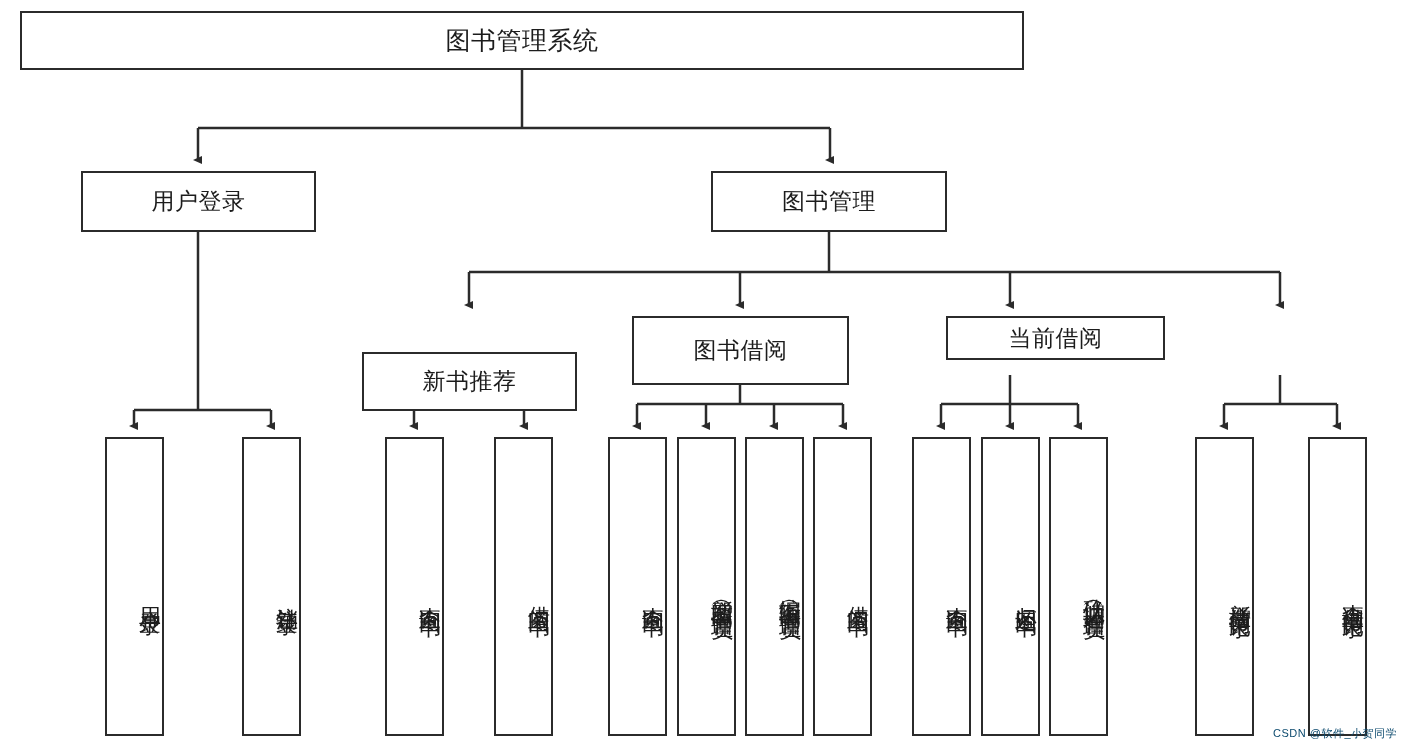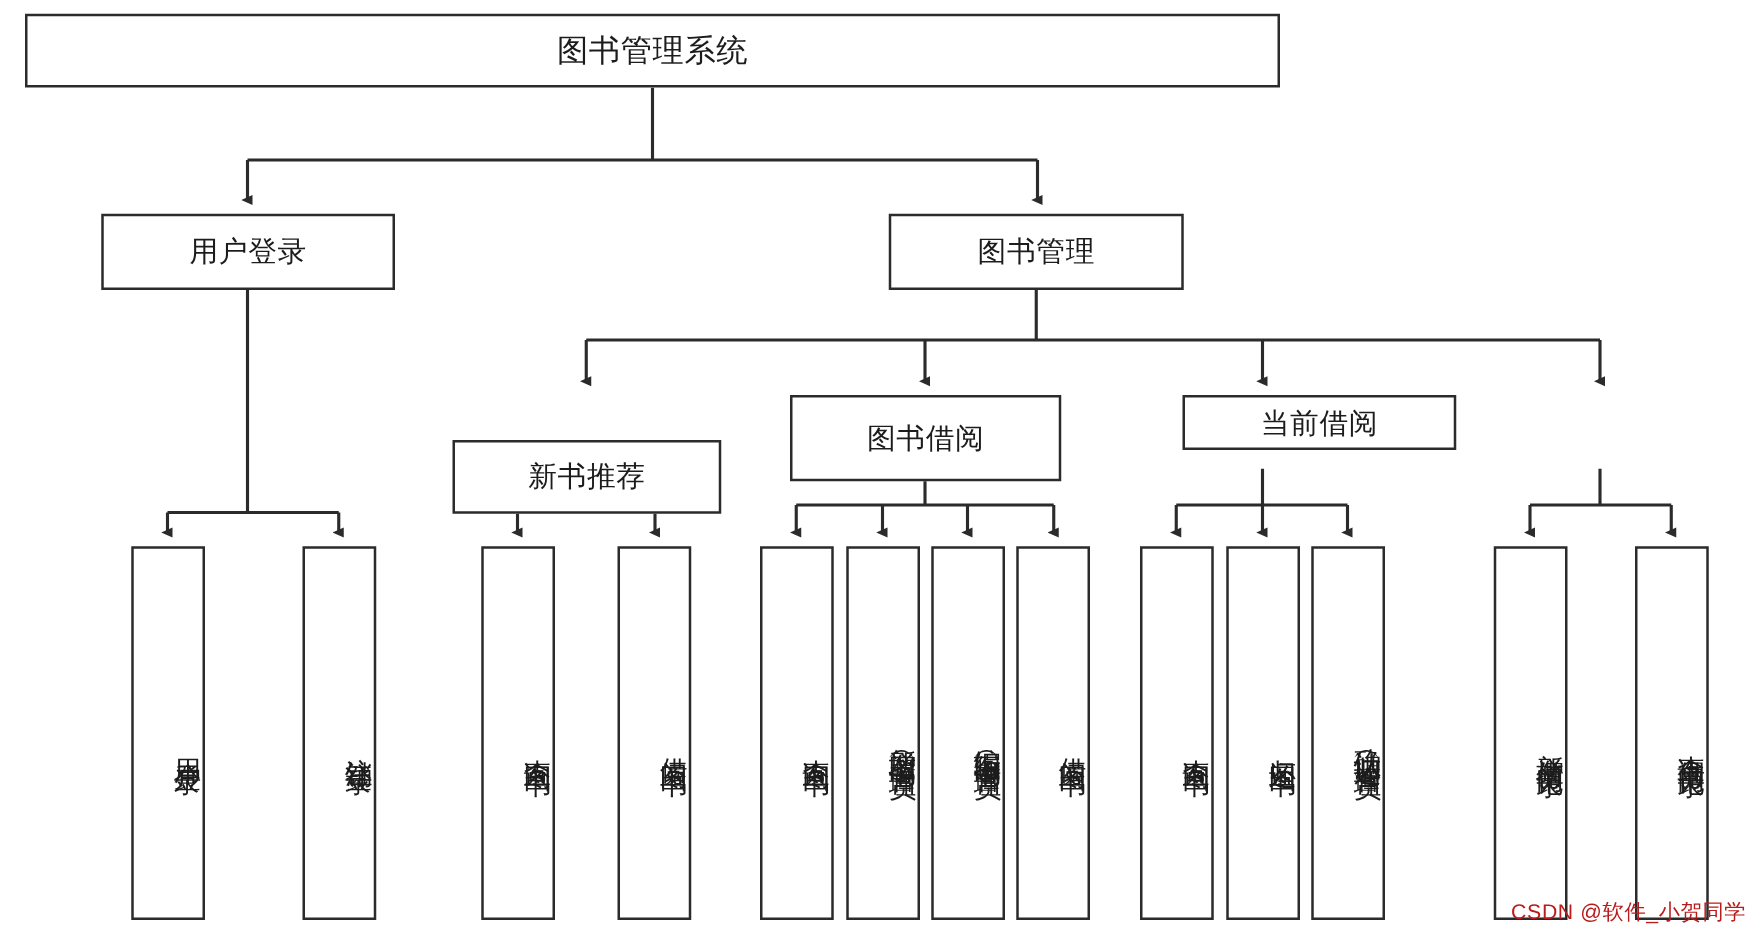--- a/index.html
+++ b/index.html
@@ -57,22 +57,22 @@
     display: block;
     white-space: nowrap;
   }
   .node.title {
     font-size: 25px;
   }
   .watermark {
     position: absolute;
     right: 8px;
     bottom: 6px;
-    font-size: 17px;
-    color: #b91c1c;
+    font-size: 11px;
+    color: #0c4a6e;
     letter-spacing: 0.5px;
     white-space: nowrap;
   }
 </style>
 </head>
 <body>
 
 <div id="canvas">
 
   <svg class="connectors" viewBox="0 0 1405 747">

